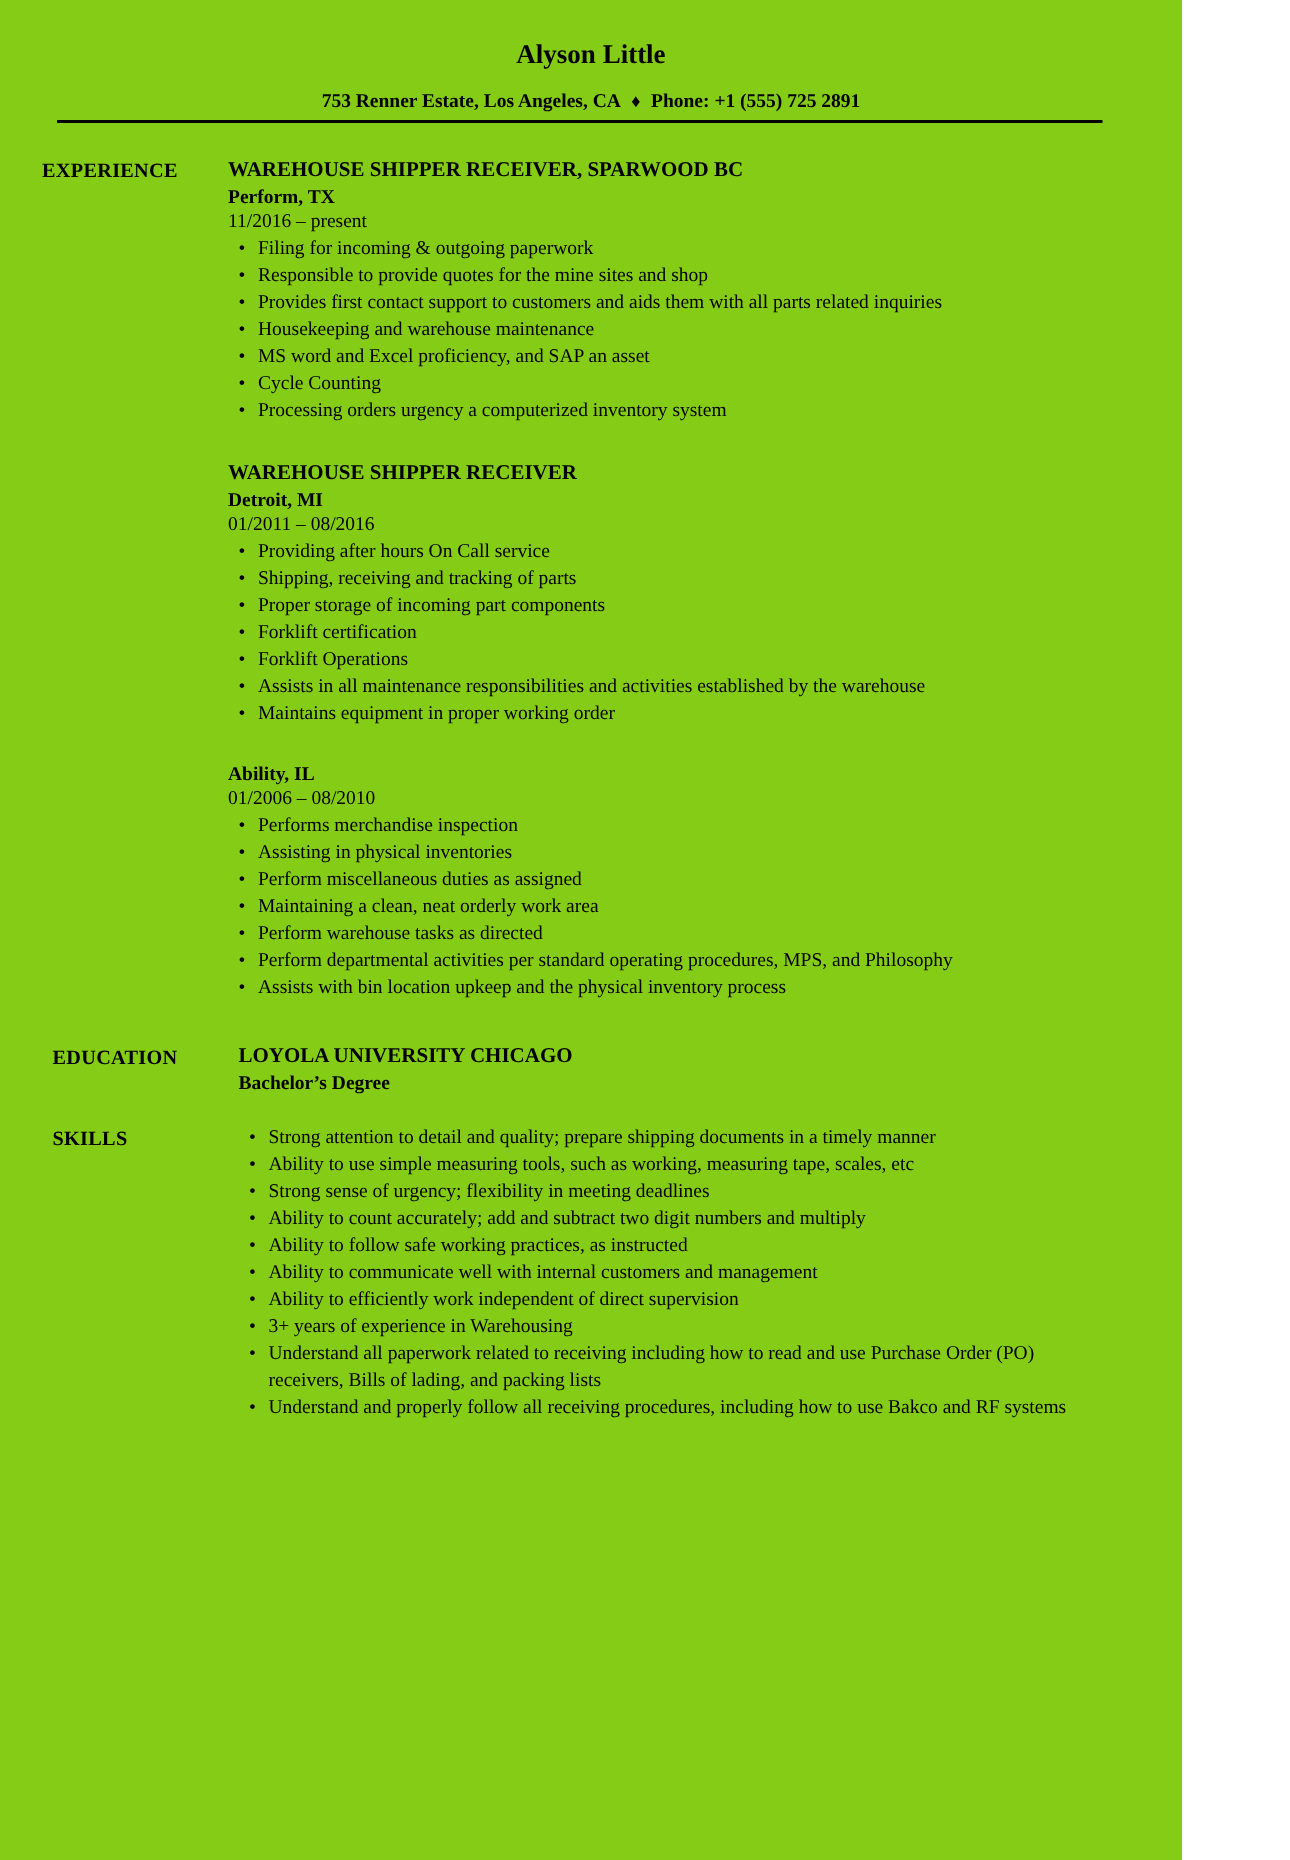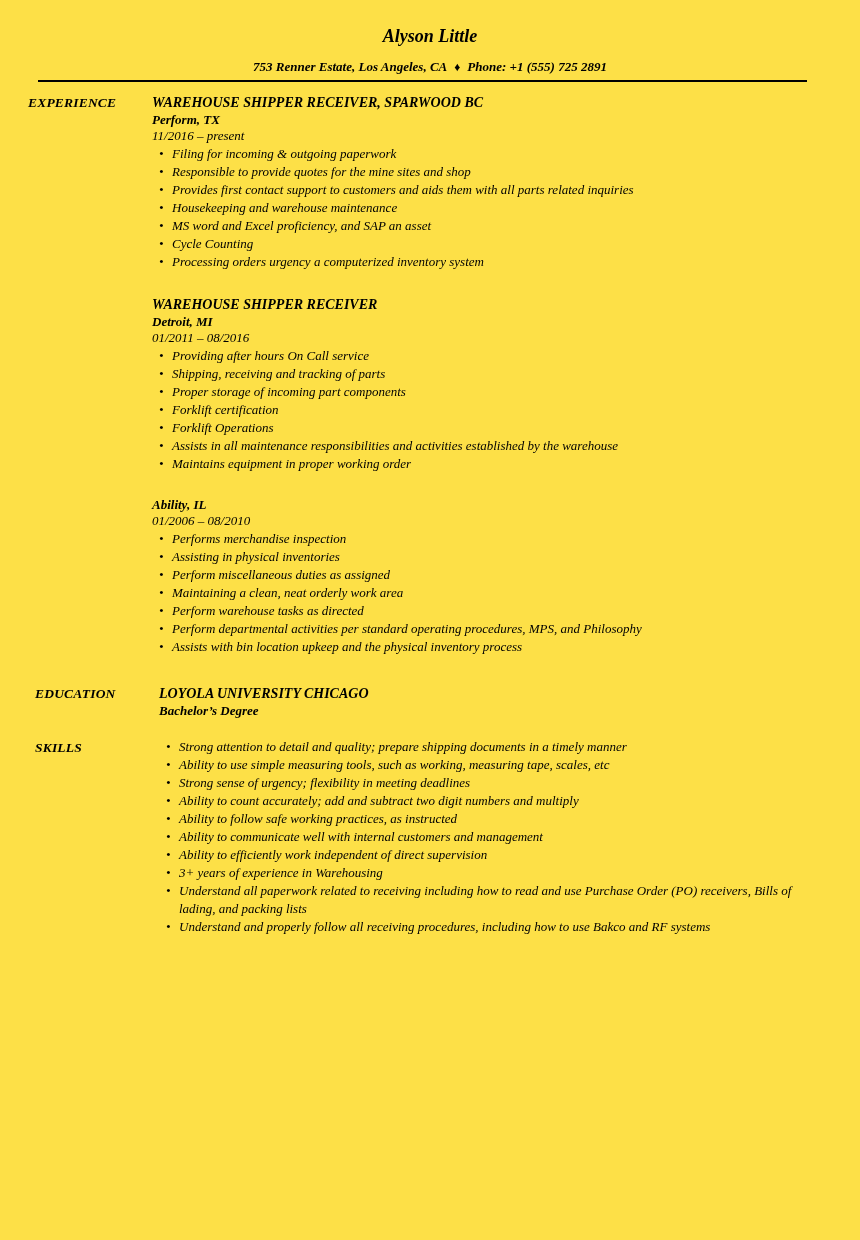--- a/index.html
+++ b/index.html
@@ -1,26 +1,25 @@
 <!DOCTYPE html>
 <html><head>
 <meta charset="utf-8">
 <style>
   html, body { margin:0; padding:0; background:#ffffff; }
   .page {
     position: relative;
-    width: 860px;
+    width: 788px;
     height: 1240px;
-    background: #fde047;
+    background: #84cc16;
     color: #000000;
     font-family: "Liberation Serif", serif;
     box-sizing: border-box;
     padding-top: 27px;
     overflow: hidden;
-    font-style: italic;
   }
   .name {
     text-align: center;
     font-weight: bold;
     font-size: 18px;
     line-height: 18px;
   }
   .contact {
     text-align: center;
     font-weight: bold;
@@ -38,21 +37,21 @@
     display: grid;
     grid-template-columns: 124px 1fr;
     padding: 0 48px 0 35px;
   }
   .section-label {
     font-weight: bold;
     font-size: 13.5px;
     line-height: 19px;
     letter-spacing: 0.2px;
   }
-  .sec-experience { margin-top: 11px; padding-left: 28px; }
+  .sec-experience { margin-top: 22px; padding-left: 28px; }
   .job + .job { margin-top: 24px; }
   .job-title { font-weight: bold; font-size: 14px; line-height: 19px; }
   .job-location { font-weight: bold; font-size: 13px; line-height: 15px; }
   .job-dates { font-size: 13px; line-height: 18px; }
   ul.bullets {
     margin: 0;
     padding-left: 20px;
     list-style: none;
     font-size: 13px;
     line-height: 18px;

